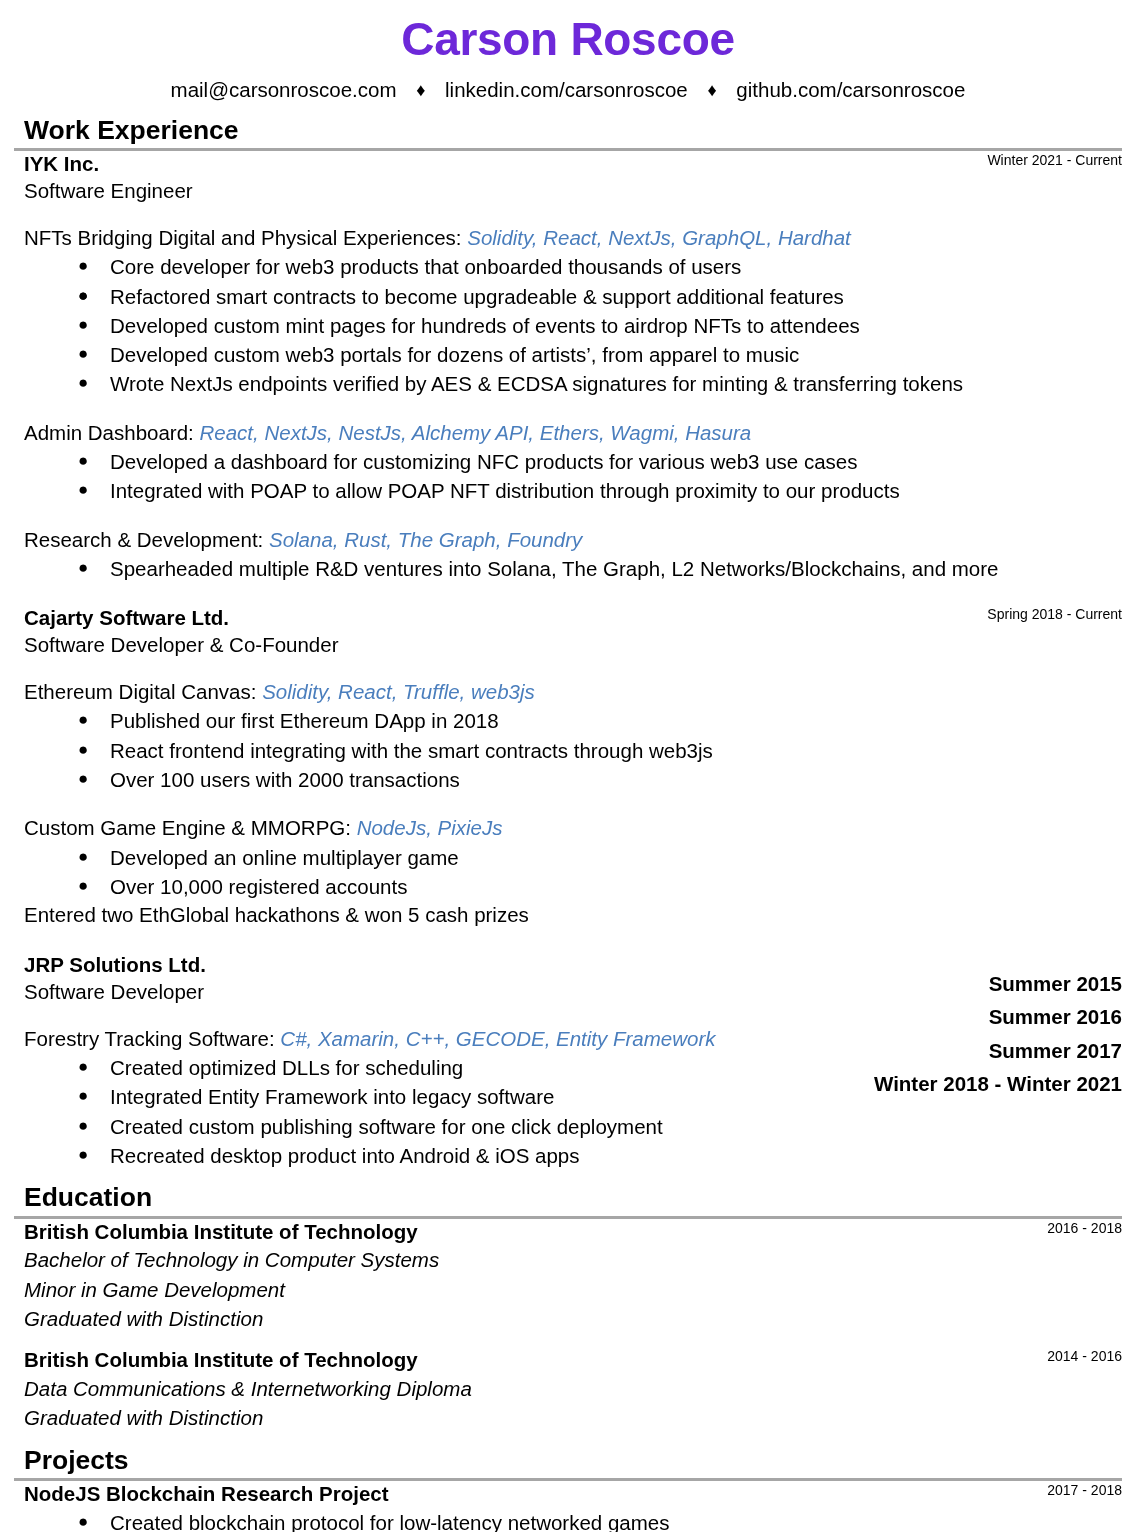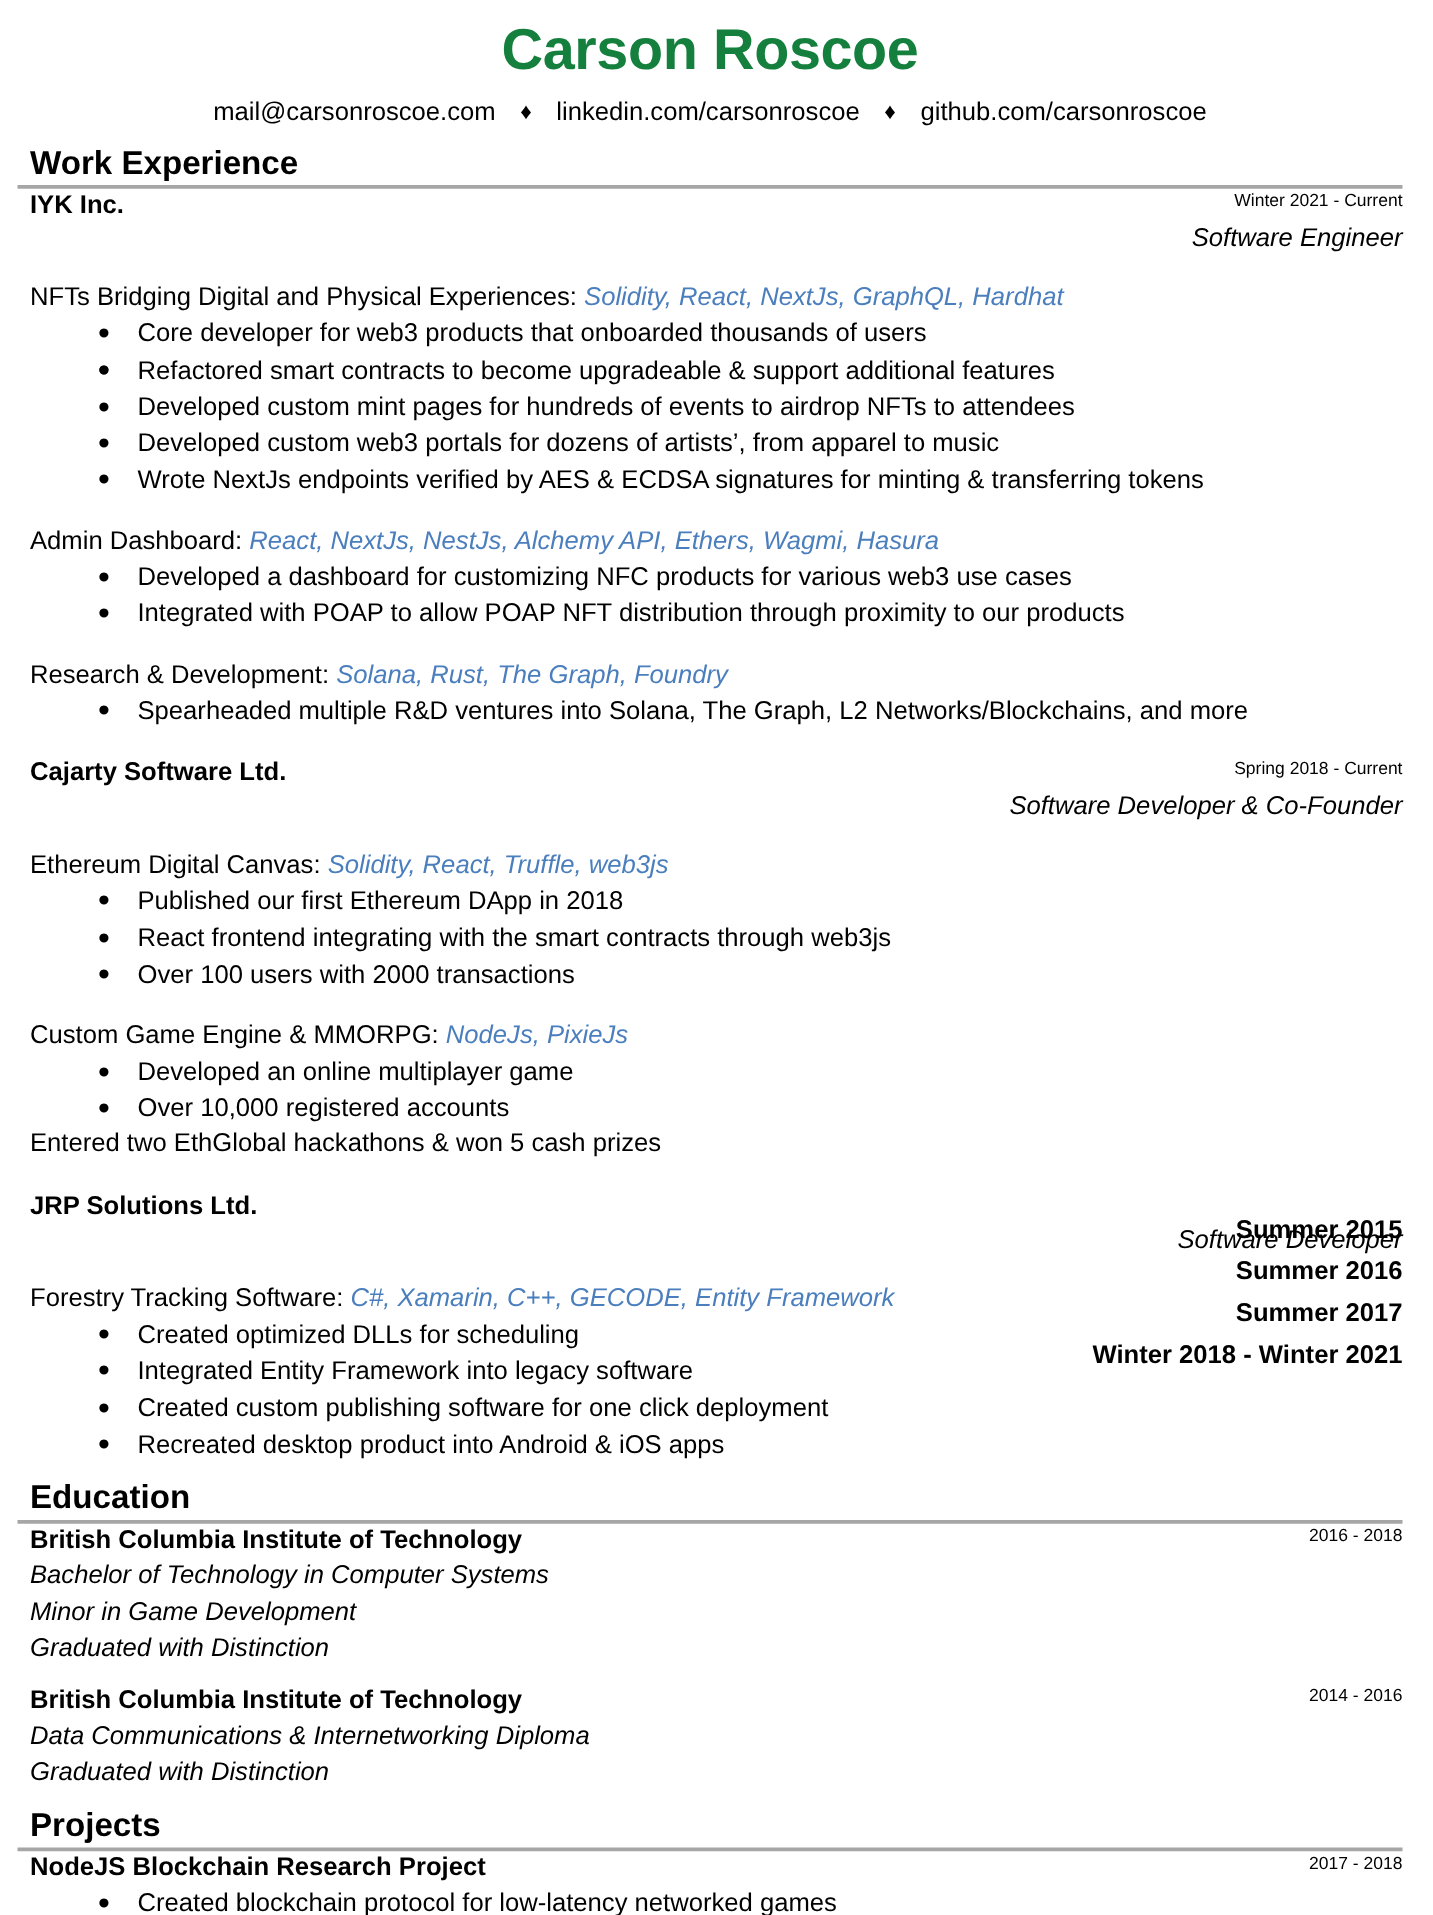--- a/index.html
+++ b/index.html
@@ -24,21 +24,21 @@
   }
 
   
   .name {
     text-align: center;
     font-size: 46px;
     font-weight: bold;
     letter-spacing: -0.3px;
     line-height: 1.0;
     padding-top: 16px;
-    color: #15803d;
+    color: #6d28d9;
   }
   .contact {
     text-align: center;
     font-size: 20.5px;
     margin-top: 16px;
     line-height: 1.2;
     white-space: nowrap;
   }
   .contact .sep {
     display: inline-block;
@@ -79,23 +79,21 @@
   .dates {
     font-size: 14px;
     text-align: right;
     line-height: 1.42;
     white-space: nowrap;
     padding-left: 18px;
   }
   .dates div { line-height: 1.42; }
   .role {
     font-size: 20.5px;
-    font-style: italic;
     line-height: 1.28;
-    text-align: right;
   }
   .proj-line {
     font-size: 20.5px;
     line-height: 1.38;
     margin-top: 20px;
   }
   .proj-line .tech {
     font-style: italic;
     color: #4a7ebd;
   }

